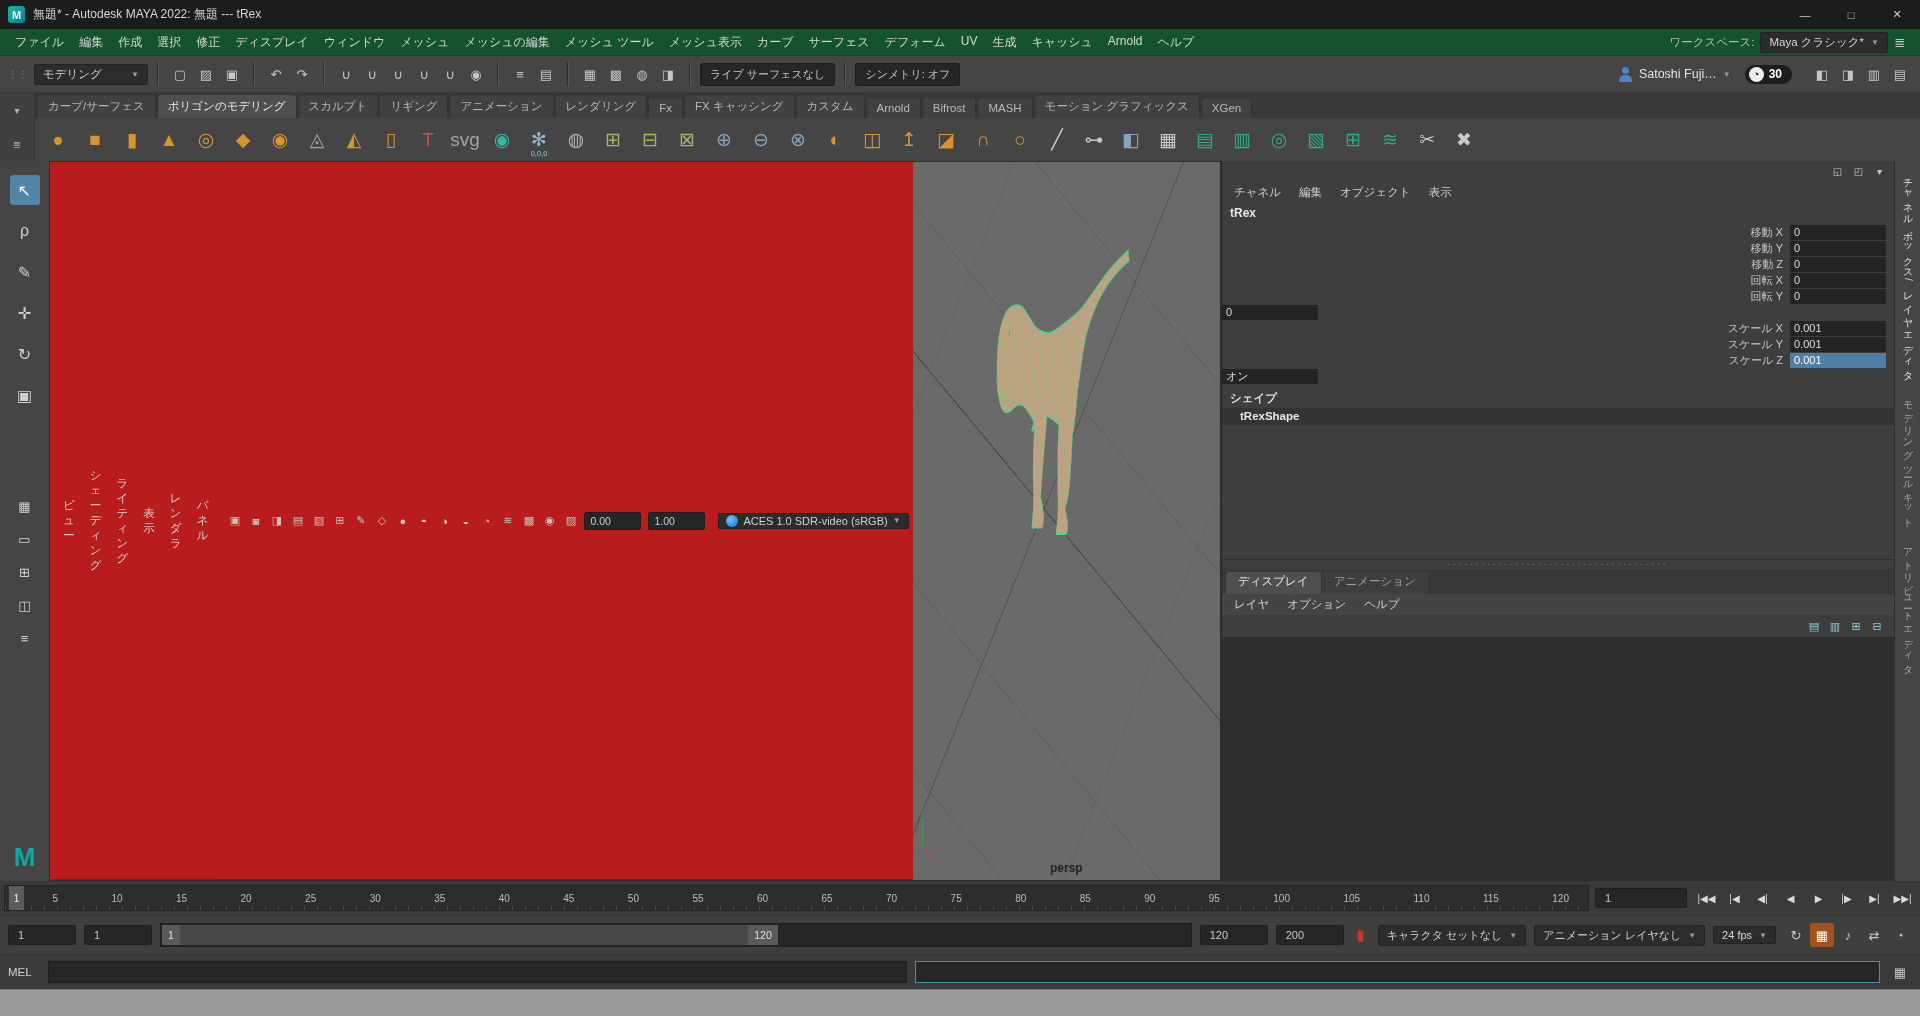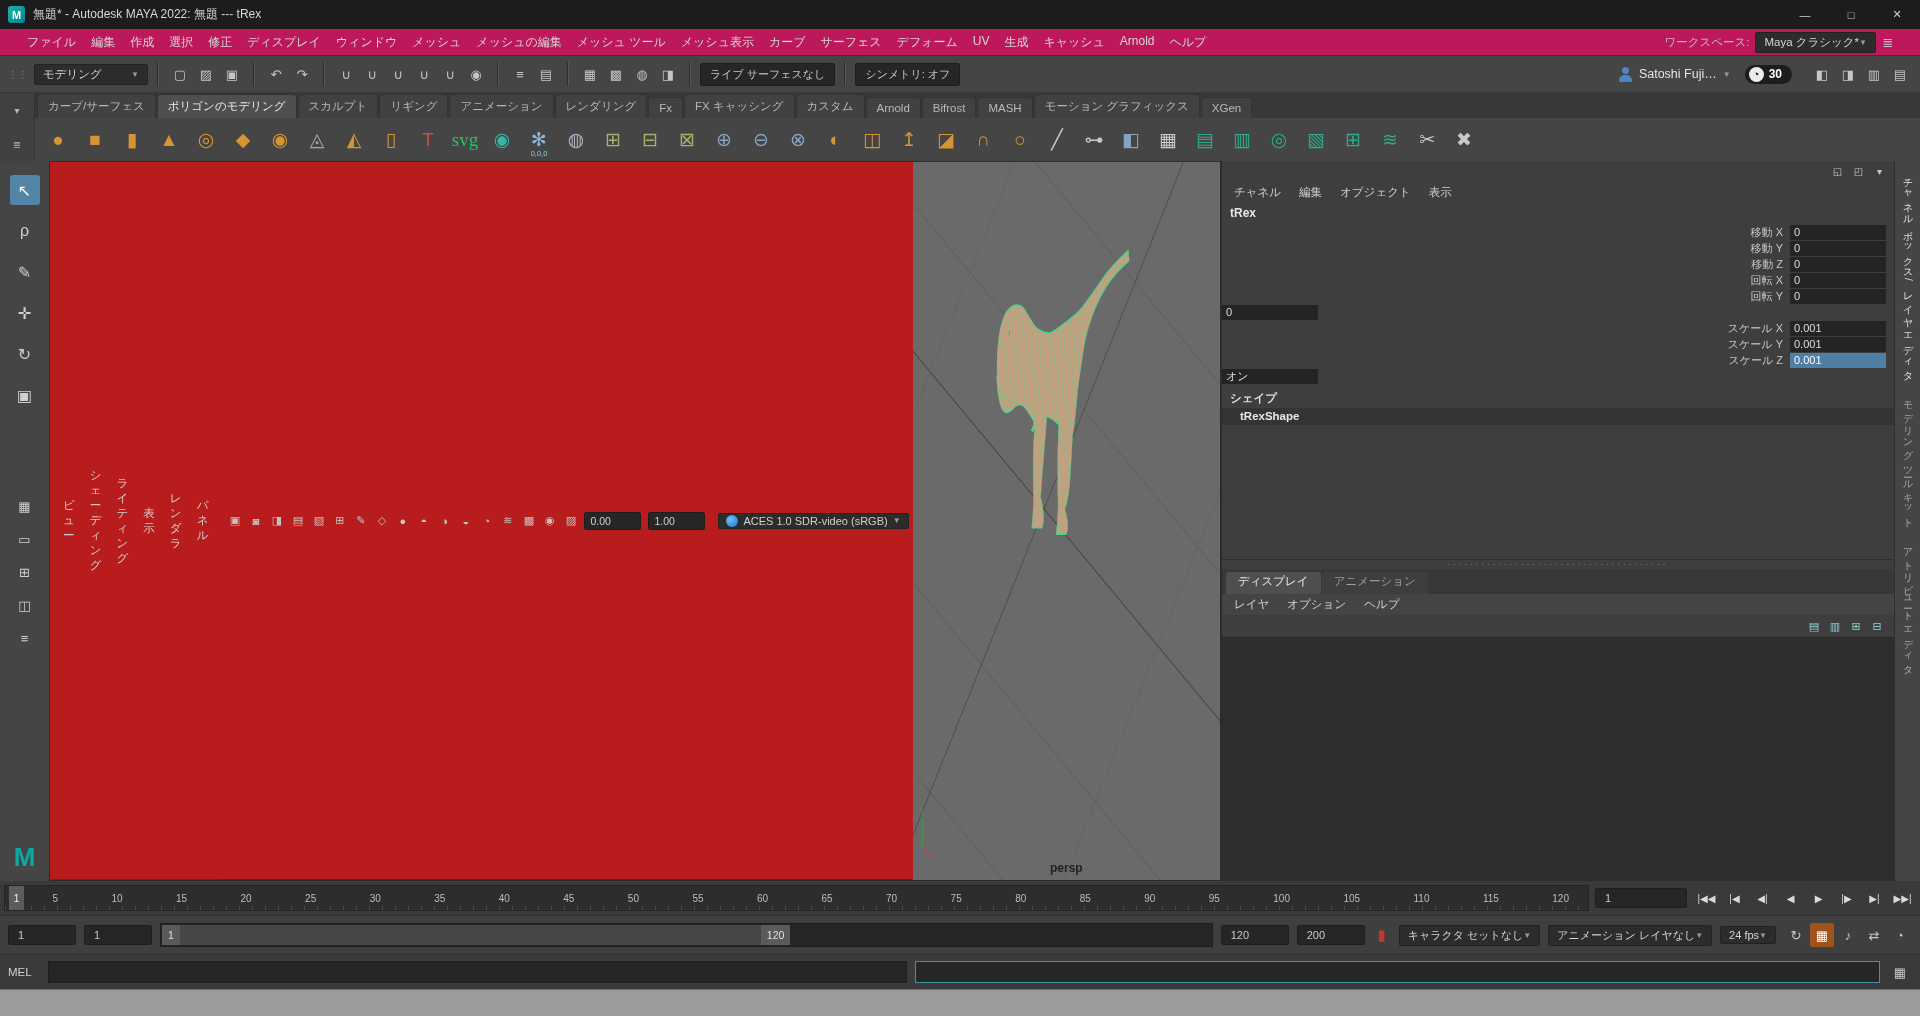--- a/index.html
+++ b/index.html
@@ -8,26 +8,26 @@
 
   
   .titlebar{flex:0 0 29px;background:#1c1c1c;display:flex;align-items:center;padding-left:8px;gap:8px}
   .maya-badge{width:17px;height:17px;border-radius:3px;background:linear-gradient(135deg,#19b5a5,#0a7e93);
               color:#fff;font-weight:bold;font-size:11px;display:flex;align-items:center;justify-content:center}
   .title{color:#d8d8d8}
   .wincontrols{margin-left:auto;display:flex;height:100%}
   .winbtn{width:46px;display:flex;align-items:center;justify-content:center;color:#cfcfcf;font-size:11px}
 
   
-  .menubar{flex:0 0 26px;background:#be185d;display:flex;align-items:center;padding:0 20px;border-bottom:1px solid #343434}
+  .menubar{flex:0 0 26px;background:#14532d;display:flex;align-items:center;padding:0 8px;border-bottom:1px solid #343434}
   .menus{display:flex;gap:1px}
   .menu-item{padding:3px 7px;color:#d6d6d6}
   .spacer{flex:1}
   .ws-label{color:#bdbdbd;margin-right:6px;font-size:11.5px}
-  .dropdown{display:flex;align-items:center;background:#2c2c2c;border:1px solid #222;border-radius:2px;
+  .dropdown{display:flex;align-items:center;gap:7px;background:#2c2c2c;border:1px solid #222;border-radius:2px;
             padding:2px 8px;color:#d6d6d6;font-size:11.5px}
   .arrow{font-size:8px;color:#9a9a9a}
 
   
   .statusline{flex:0 0 36px;display:flex;align-items:center;padding:0 8px;gap:4px;background:#454545;border-bottom:1px solid #393939}
   .grip{color:#7b7b7b;font-size:10px;margin-right:2px}
   .mode{min-width:96px;justify-content:space-between}
   .sep{width:0;height:24px;border-left:1px solid #2e2e2e;border-right:1px solid #585858;margin:0 5px}
   .igroup{display:flex;gap:2px;align-items:center}
   .icon{width:24px;height:24px;display:flex;align-items:center;justify-content:center;color:#c6c6c6;font-size:13px;border-radius:2px}
@@ -388,21 +388,21 @@
           <div class="shelficon" style="color: rgb(215, 148, 51);">
             <span class="g">▯</span>
             <span class="cap"></span>
           </div>
 
           <div class="shelficon" style="color: rgb(207, 75, 60);">
             <span class="g">T</span>
             <span class="cap"></span>
           </div>
 
-          <div class="shelficon" style="color: #22c55e; font-family: Liberation Serif, serif;">
+          <div class="shelficon" style="color: #a3a3a3;">
             <span class="g">svg</span>
             <span class="cap"></span>
           </div>
 
           <div class="shelficon" style="color: rgb(57, 181, 165);">
             <span class="g">◉</span>
             <span class="cap"></span>
           </div>
 
           <div class="shelficon" style="color: rgb(143, 183, 214);">

